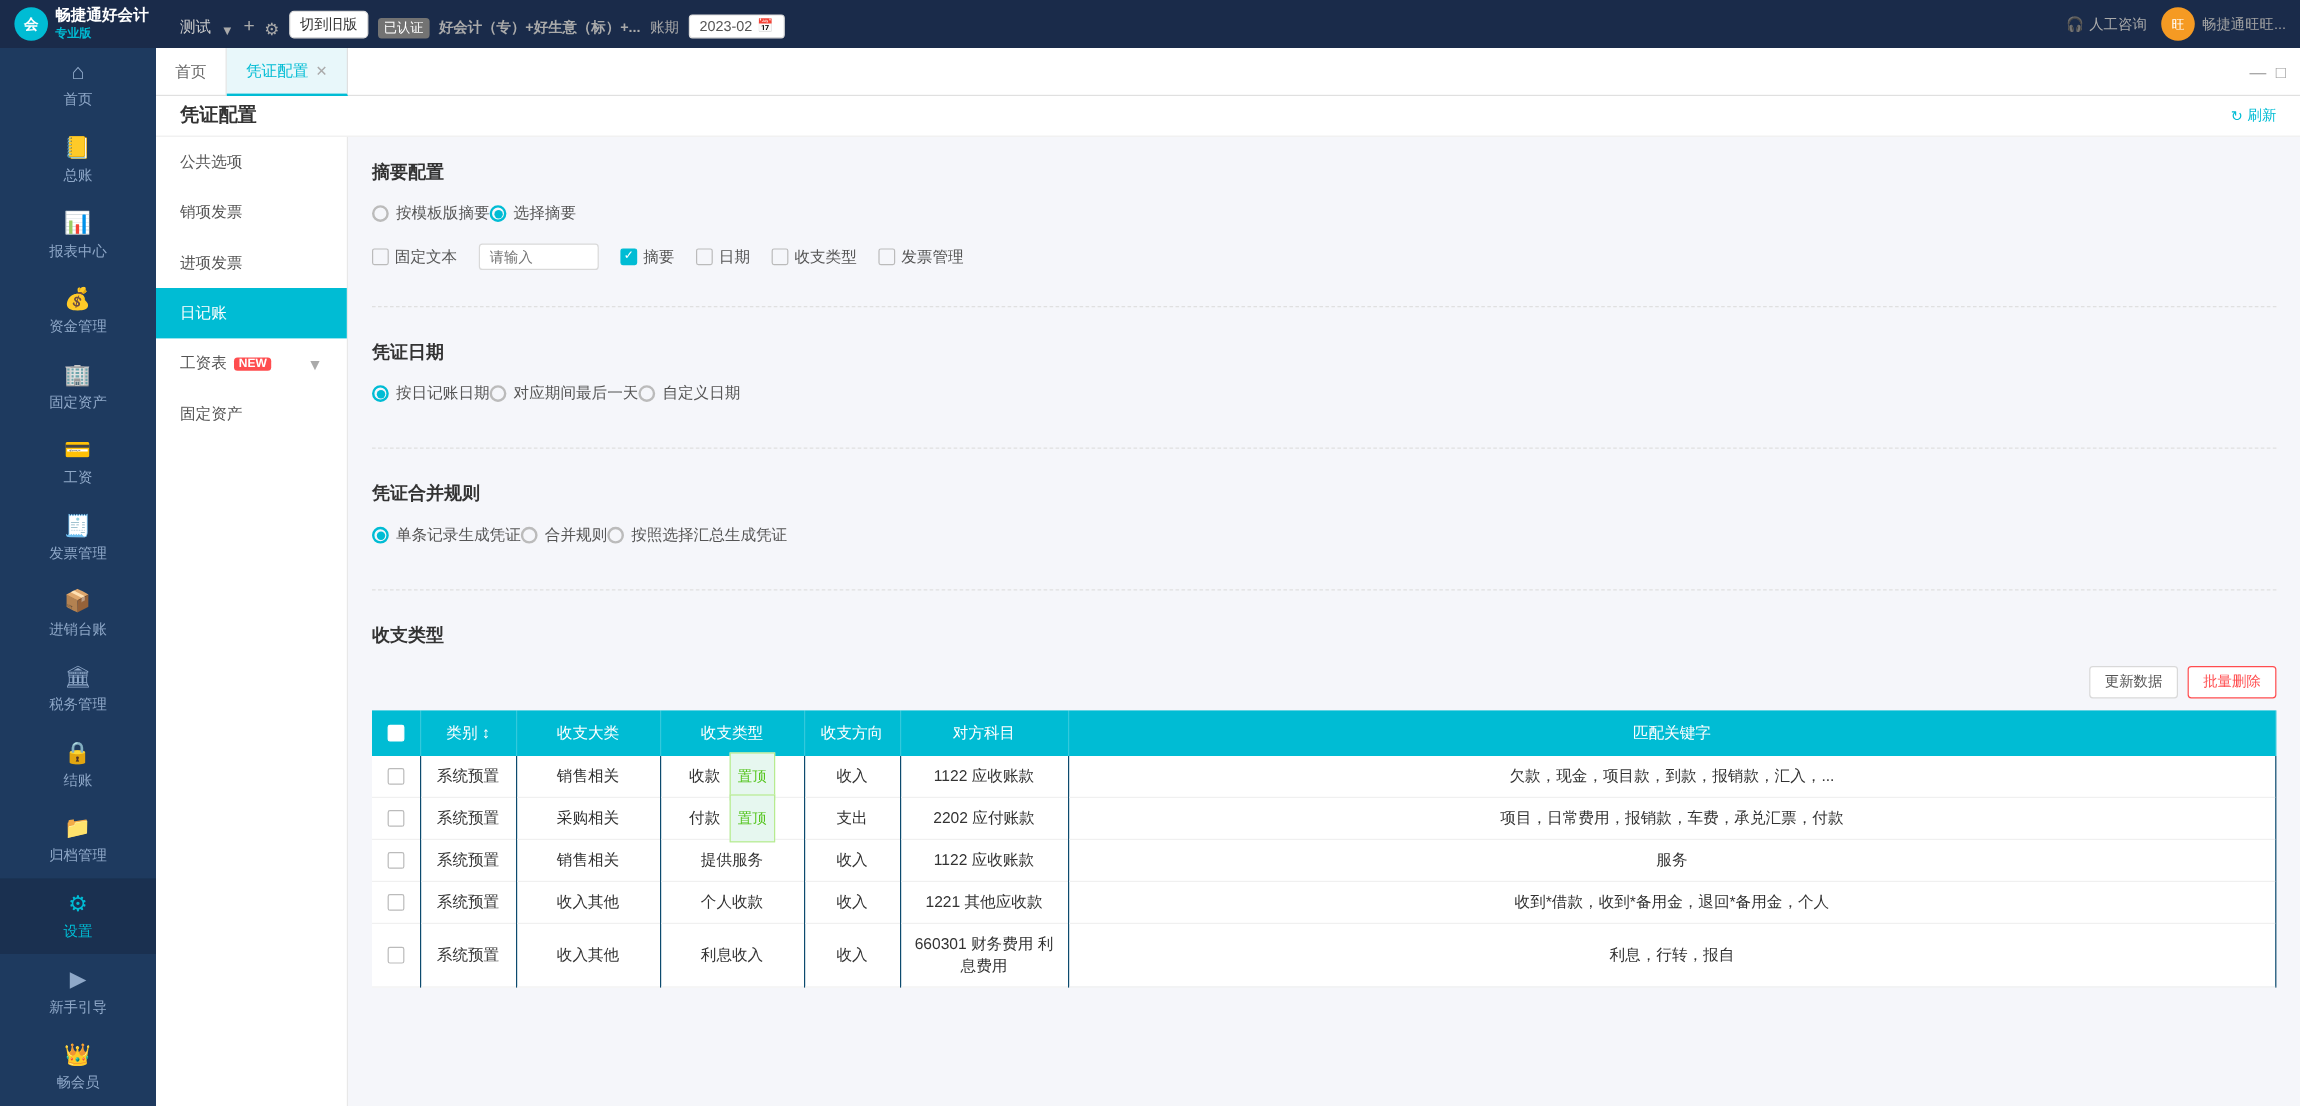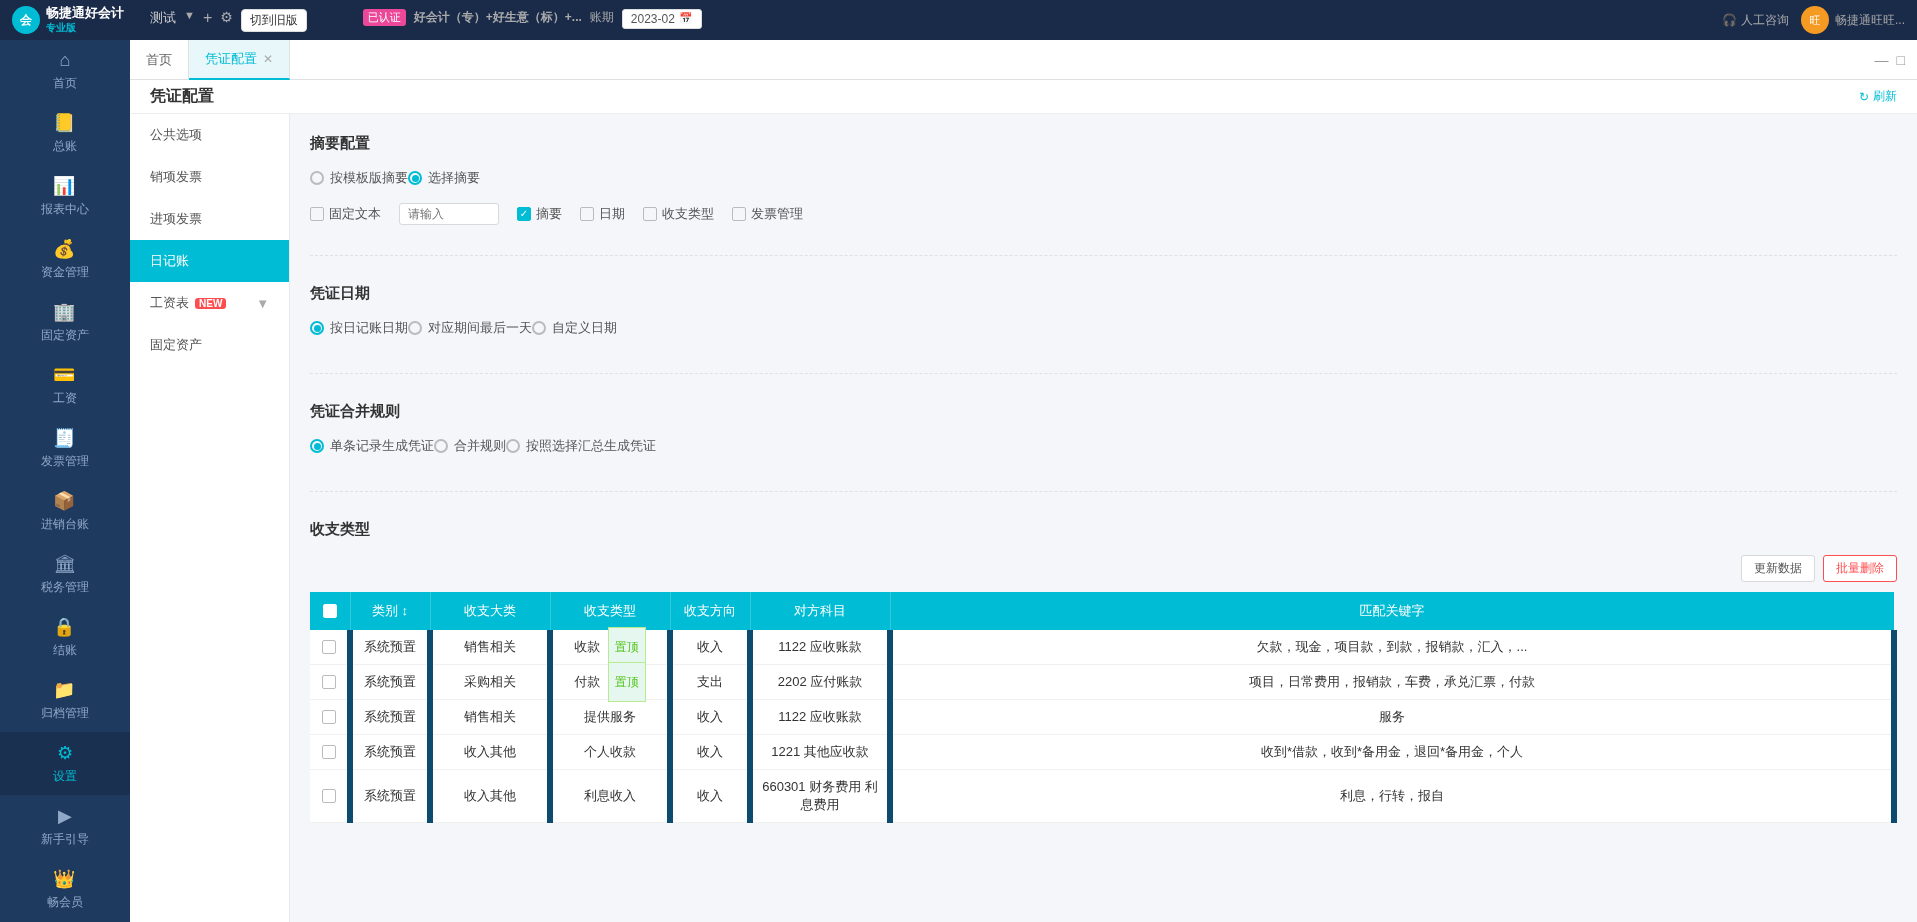--- a/index.html
+++ b/index.html
@@ -2,27 +2,27 @@
 <html><head>
   <meta charset="utf-8">
   <style>
     * { box-sizing: border-box; margin: 0; padding: 0; }
     body { font-family: 'Microsoft YaHei', Arial, sans-serif; font-size: 13px; background: #f0f2f5; color: #333; display: flex; flex-direction: column; height: 922px; overflow: hidden; }
 
     
     .topbar { height: 40px; background: #1a2b4a; display: flex; align-items: center; padding: 0 12px; gap: 8px; flex-shrink: 0; }
     .topbar-logo { display: flex; align-items: center; gap: 6px; color: #fff; font-size: 14px; font-weight: bold; width: 130px; }
     .topbar-logo-icon { width: 28px; height: 28px; background: #00bcd4; border-radius: 50%; display: flex; align-items: center; justify-content: center; color: #fff; font-size: 12px; }
-    .topbar-center { display: flex; align-items: flex-start; gap: 8px; flex: 1; }
+    .topbar-center { display: flex; align-items: flex-end; gap: 8px; flex: 1; }
     .topbar-company { color: #ccc; font-size: 13px; }
     .topbar-arrow { color: #aaa; font-size: 11px; }
     .topbar-btn { background: none; border: none; color: #aaa; cursor: pointer; font-size: 16px; }
     .topbar-gear { color: #aaa; font-size: 14px; cursor: pointer; }
     .topbar-switch { background: #fff; border: 1px solid #ddd; border-radius: 4px; padding: 2px 8px; font-size: 12px; color: #333; cursor: pointer; }
-    .topbar-badge { background: #ec4899; color: #fff; border-radius: 3px; padding: 1px 5px; font-size: 11px; margin-left: 48px; }
+    .topbar-badge { background: #737373; color: #fff; border-radius: 3px; padding: 1px 5px; font-size: 11px; }
     .topbar-right { display: flex; align-items: center; gap: 12px; margin-left: auto; }
     .topbar-service { color: #aaa; font-size: 12px; display: flex; align-items: center; gap: 4px; cursor: pointer; }
     .topbar-user { display: flex; align-items: center; gap: 6px; }
     .topbar-avatar { width: 28px; height: 28px; border-radius: 50%; background: #f59a23; display: flex; align-items: center; justify-content: center; color: #fff; font-size: 11px; }
     .topbar-username { color: #a3a3a3; font-size: 12px; }
 
     
     .main-layout { display: flex; flex: 1; overflow: hidden; }
 
     
@@ -77,21 +77,21 @@
 
     
     .table-actions { display: flex; justify-content: flex-end; gap: 8px; margin-bottom: 10px; }
     .btn-outline { border: 1px solid #d9d9d9; background: #fff; border-radius: 3px; padding: 4px 12px; font-size: 12px; color: #555; cursor: pointer; }
     .btn-danger-outline { border: 1px solid #ff4d4f; background: #fff; border-radius: 3px; padding: 4px 12px; font-size: 12px; color: #ff4d4f; cursor: pointer; }
 
     table { width: 100%; border-collapse: collapse; font-size: 13px; }
     thead tr { background: #00bcd4; color: #fff; }
     thead th { padding: 10px 8px; text-align: center; font-weight: normal; border-right: 1px solid rgba(255,255,255,0.2); }
     tbody tr { background: #fff; border-bottom: 1px solid #f0f0f0; }
-    tbody td { padding: 8px 8px; text-align: center; border-right: 6px solid #0c4a6e; }
+    tbody td { padding: 8px 8px; text-align: center; border-right: 1px solid #0c4a6e; }
     .tag-reset { background: #e6f7ef; color: #52c41a; border: 1px solid #b7eb8f; border-radius: 0; padding: 12px 6px; font-size: 12px; cursor: pointer; margin-top: 30px; }
     .text-ellipsis { max-width: 200px; overflow: hidden; text-overflow: ellipsis; white-space: nowrap; }
     .col-check { width: 40px; }
     .col-category { width: 80px; }
     .col-major { width: 120px; }
     .col-type { width: 120px; }
     .col-direction { width: 80px; }
     .col-subject { width: 140px; }
     .col-keyword { flex: 1; }
 

